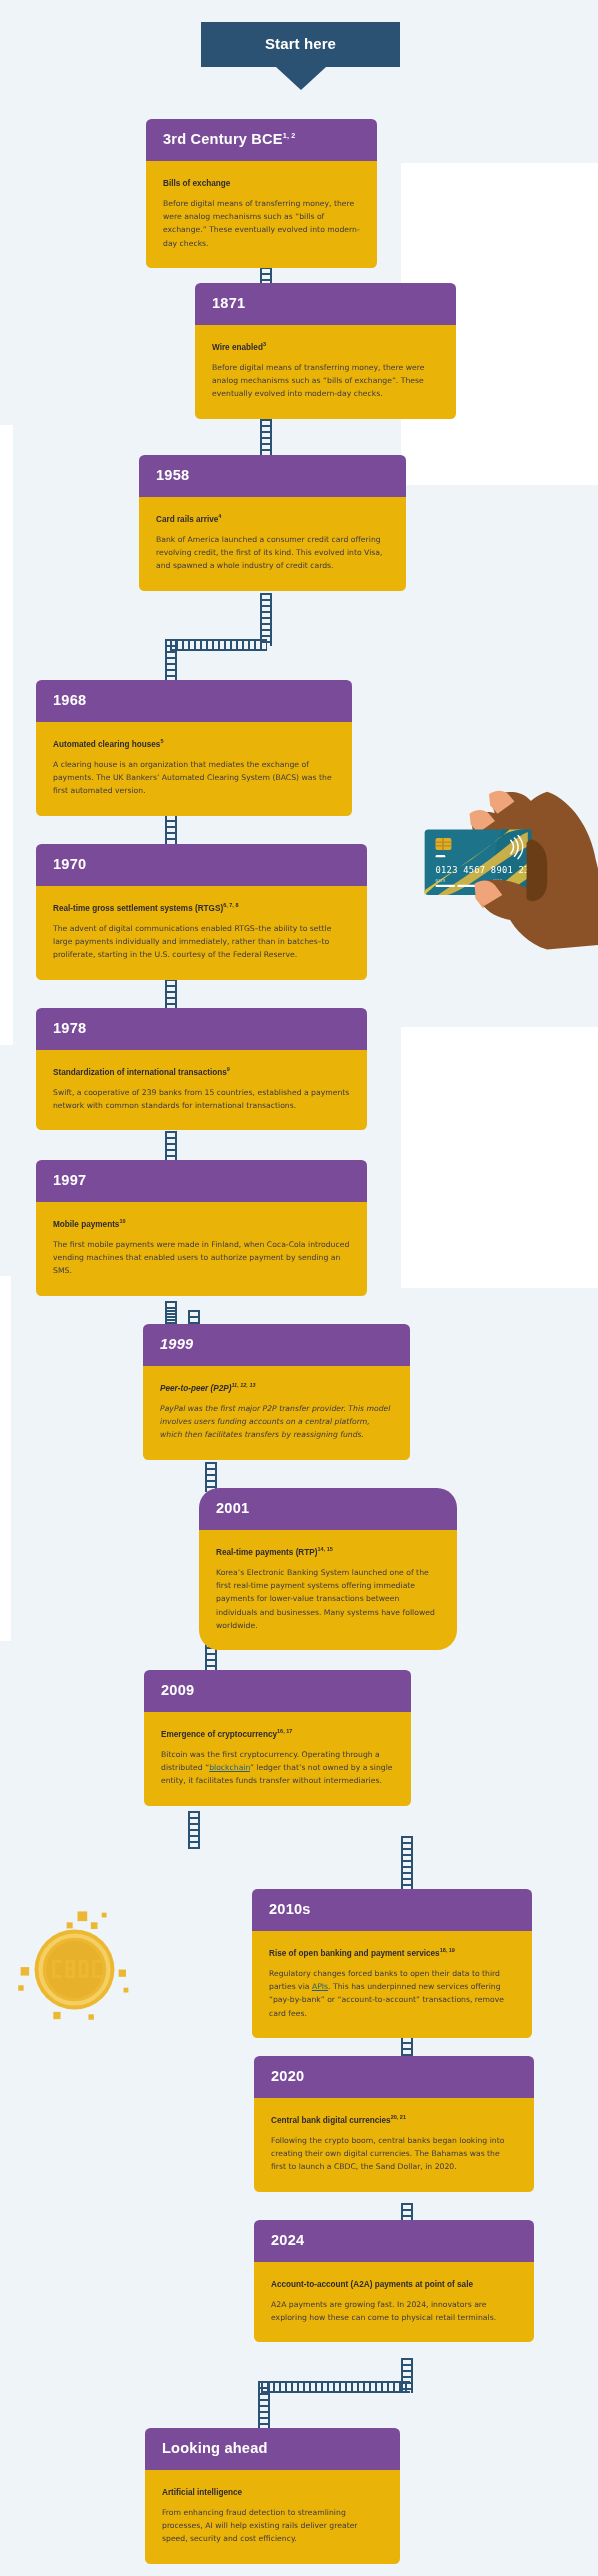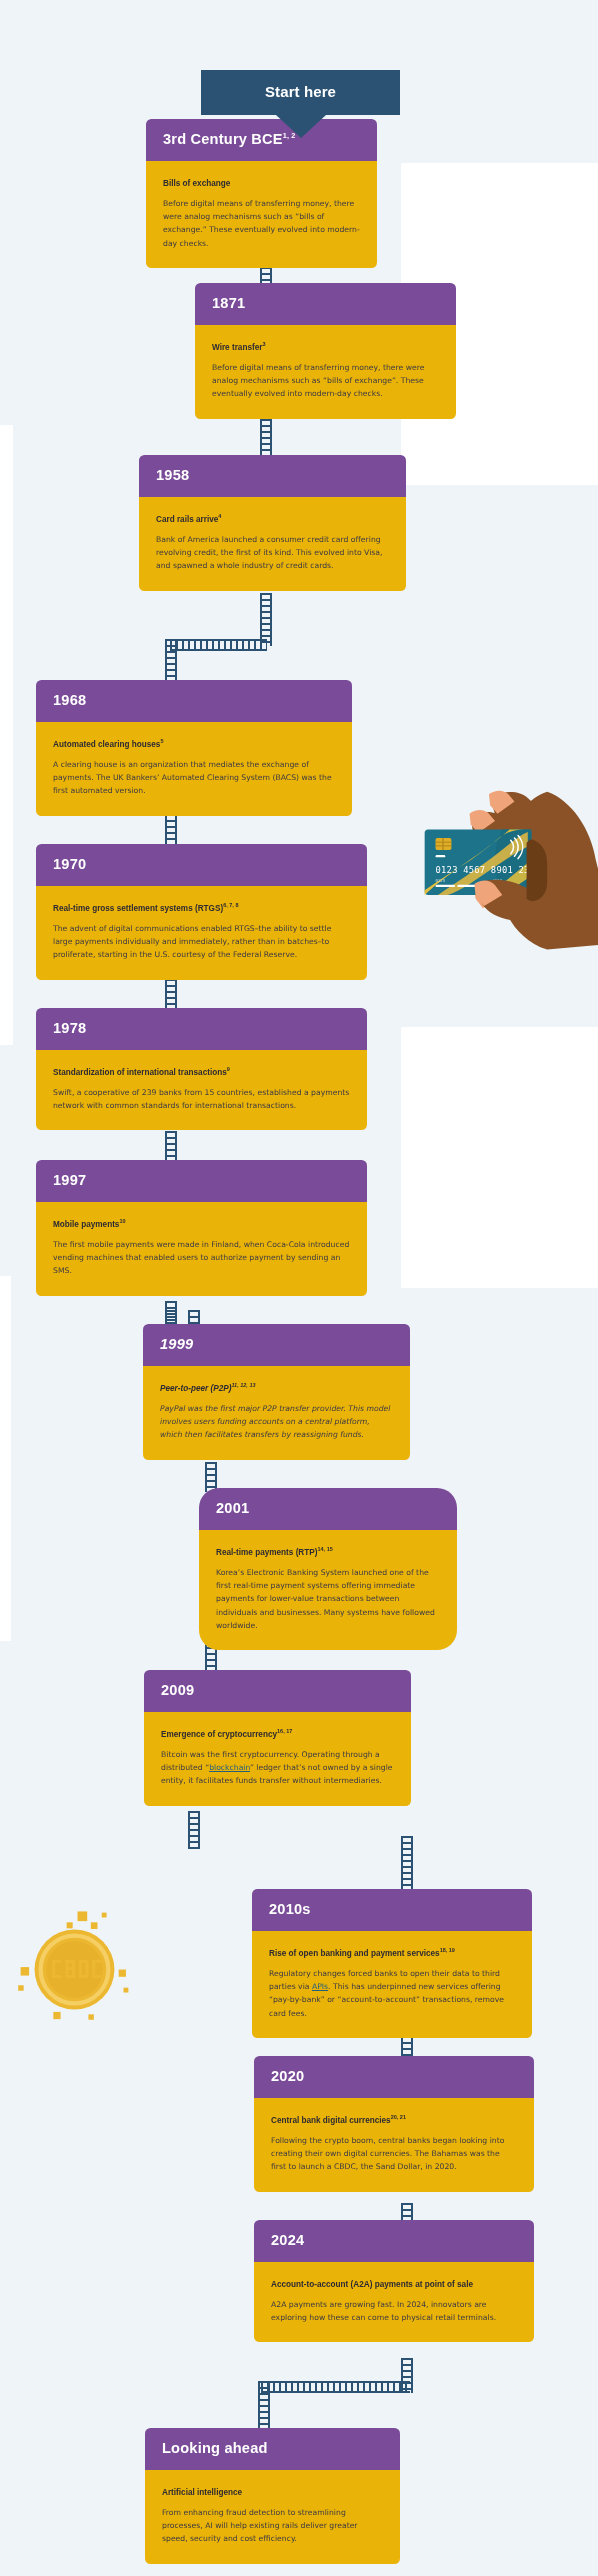--- a/index.html
+++ b/index.html
@@ -27,21 +27,20 @@
     z-index: 0;
   }
 
   
   .start-banner {
     position: absolute;
     left: 201px;
     top: 22px;
     width: 199px;
     z-index: 6;
-    margin-top: 48px;
   }
   .start-banner .bar {
     background: #2b5272;
     color: #ffffff;
     text-align: center;
     font-size: 15px;
     font-weight: bold;
     letter-spacing: 0.1px;
     padding: 13.4px 6px 14.6px;
   }
@@ -200,21 +199,21 @@
       <div class="card-text">Before digital means of transferring money, there were analog mechanisms such as “bills of exchange.” These eventually evolved into modern-day checks.</div>
     </div>
   </div>
 
   <div class="card" style="left:195px; top:283px; width:261px;">
     <div class="card-head">
       <span>1871</span><sup></sup>
     </div>
     <div class="card-body">
       <div class="card-title">
-        <span>Wire transfer</span><sup>3</sup>
+        <span>Wire enabled</span><sup>3</sup>
       </div>
       <div class="card-text">Before digital means of transferring money, there were analog mechanisms such as “bills of exchange”. These eventually evolved into modern-day checks.</div>
     </div>
   </div>
 
   <div class="card" style="left:139px; top:455px; width:267px;">
     <div class="card-head">
       <span>1958</span><sup></sup>
     </div>
     <div class="card-body">

